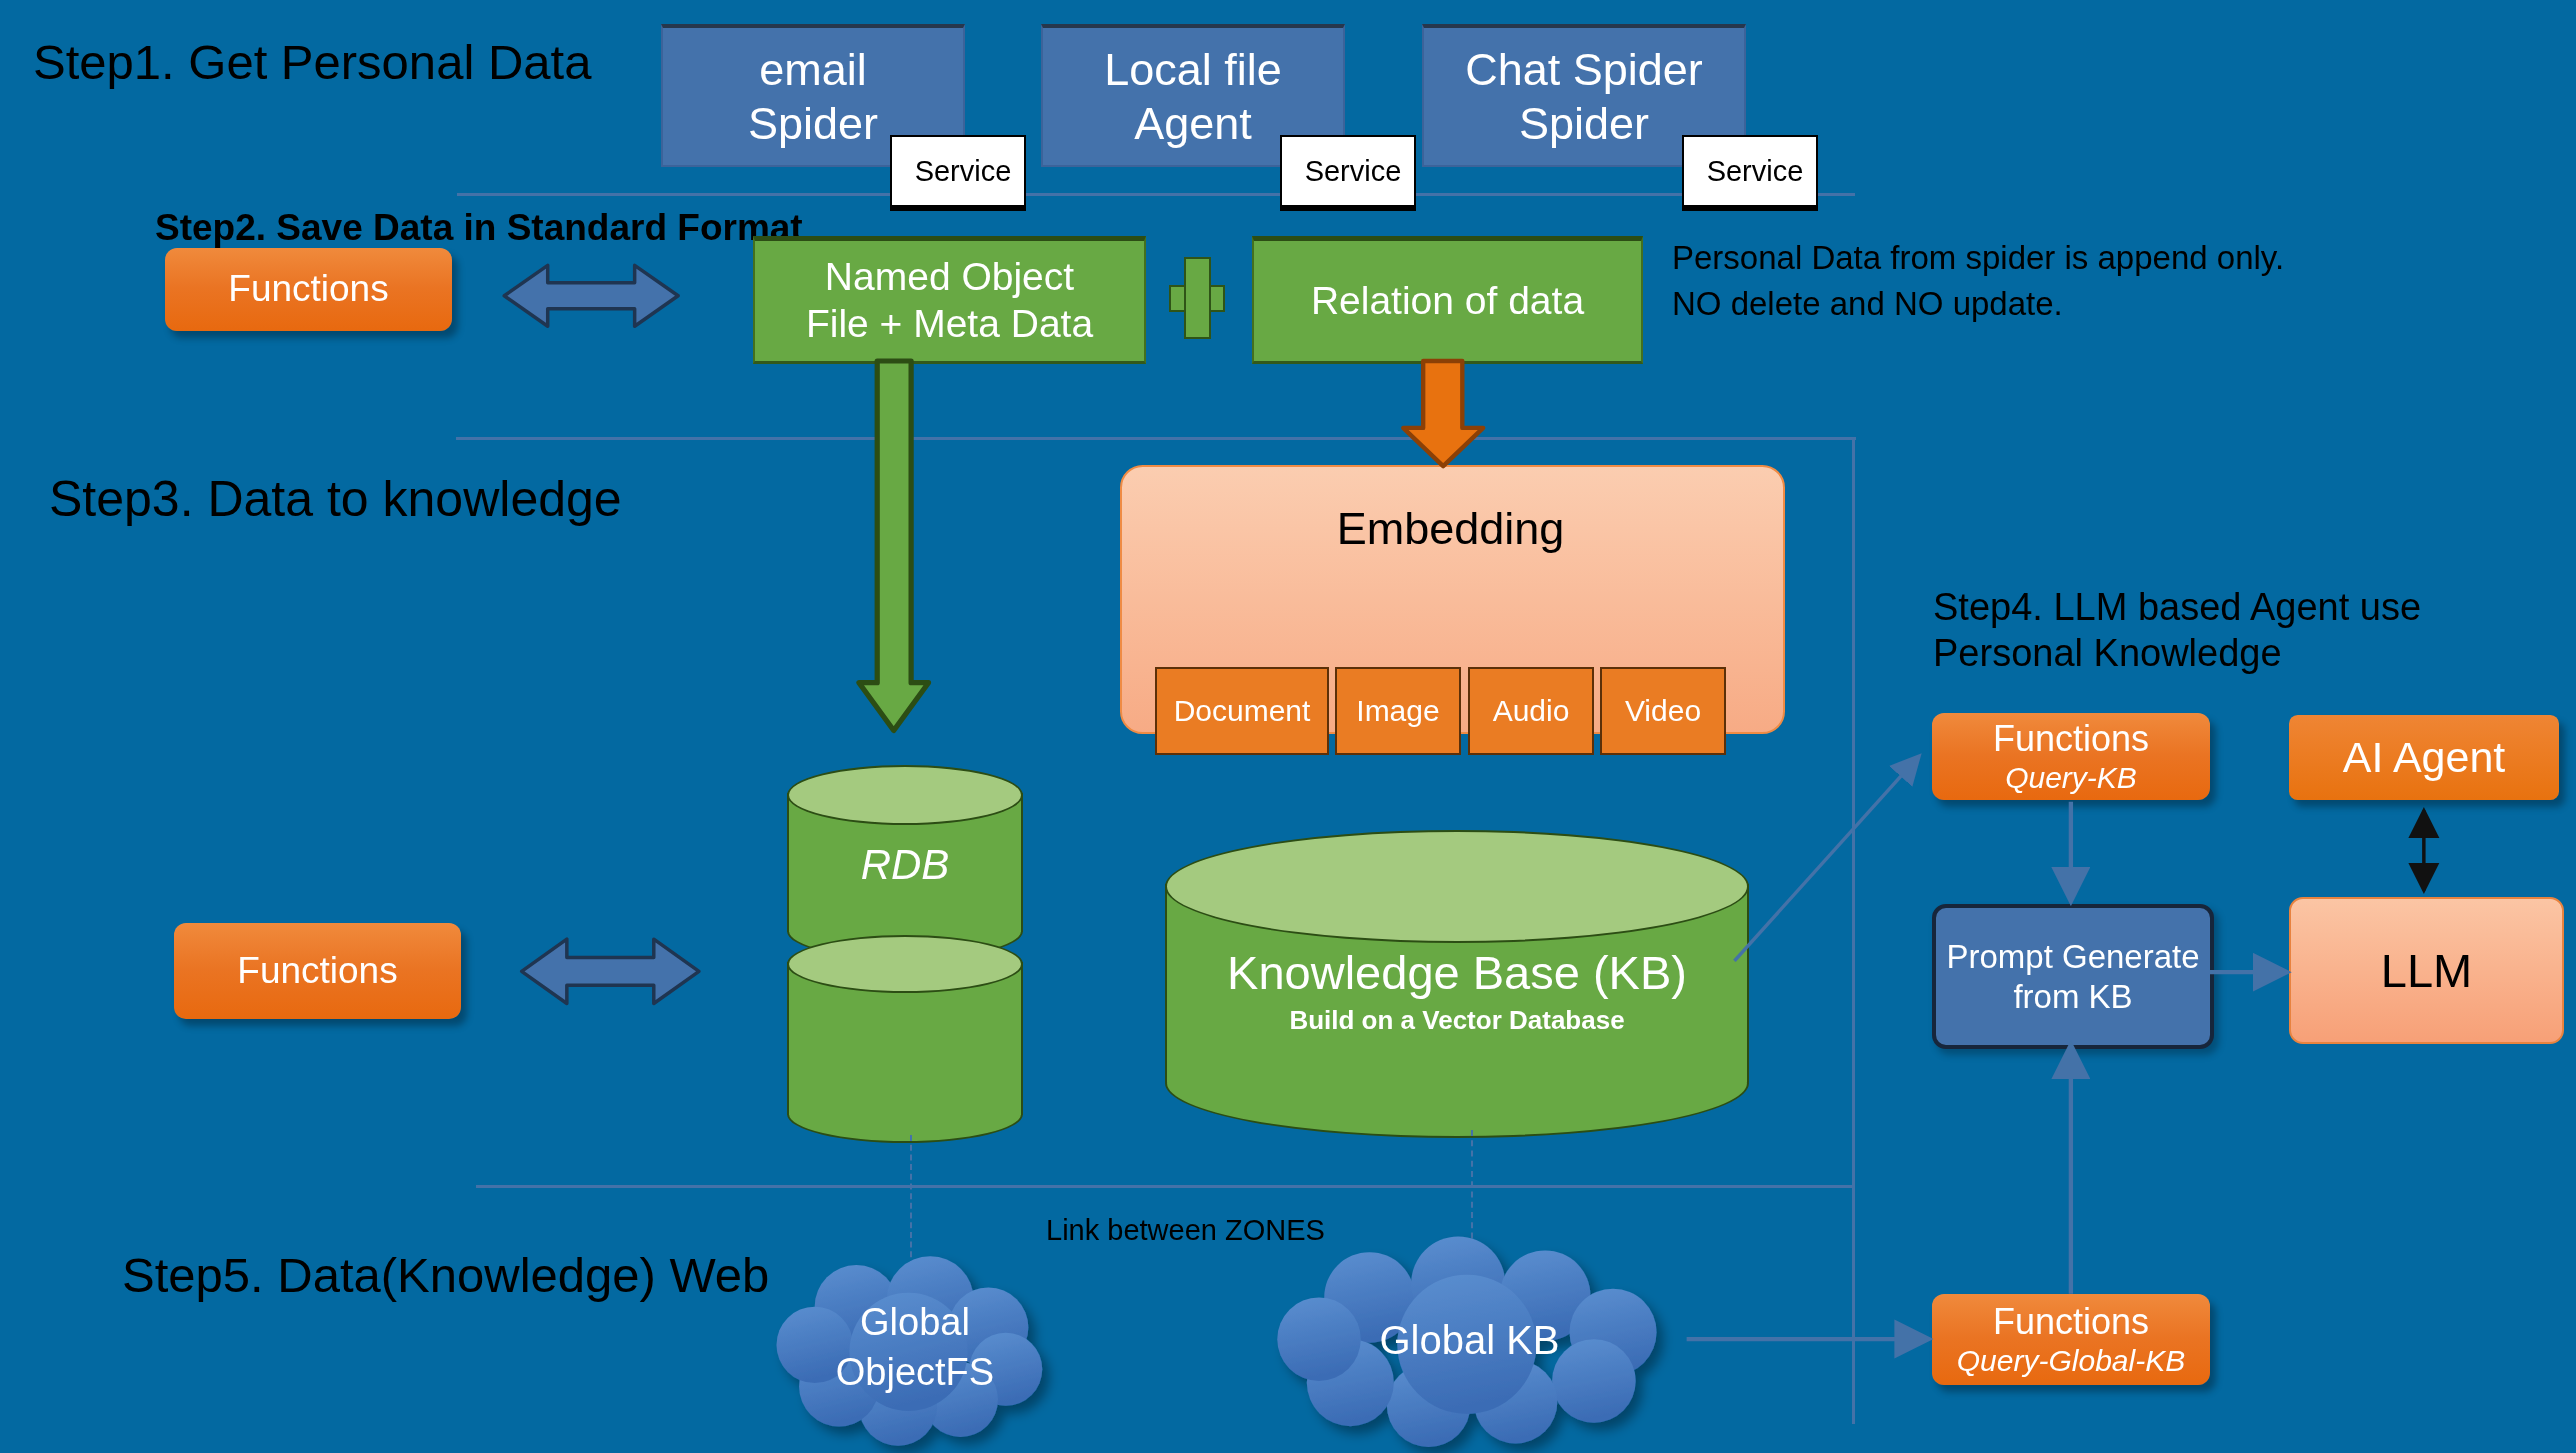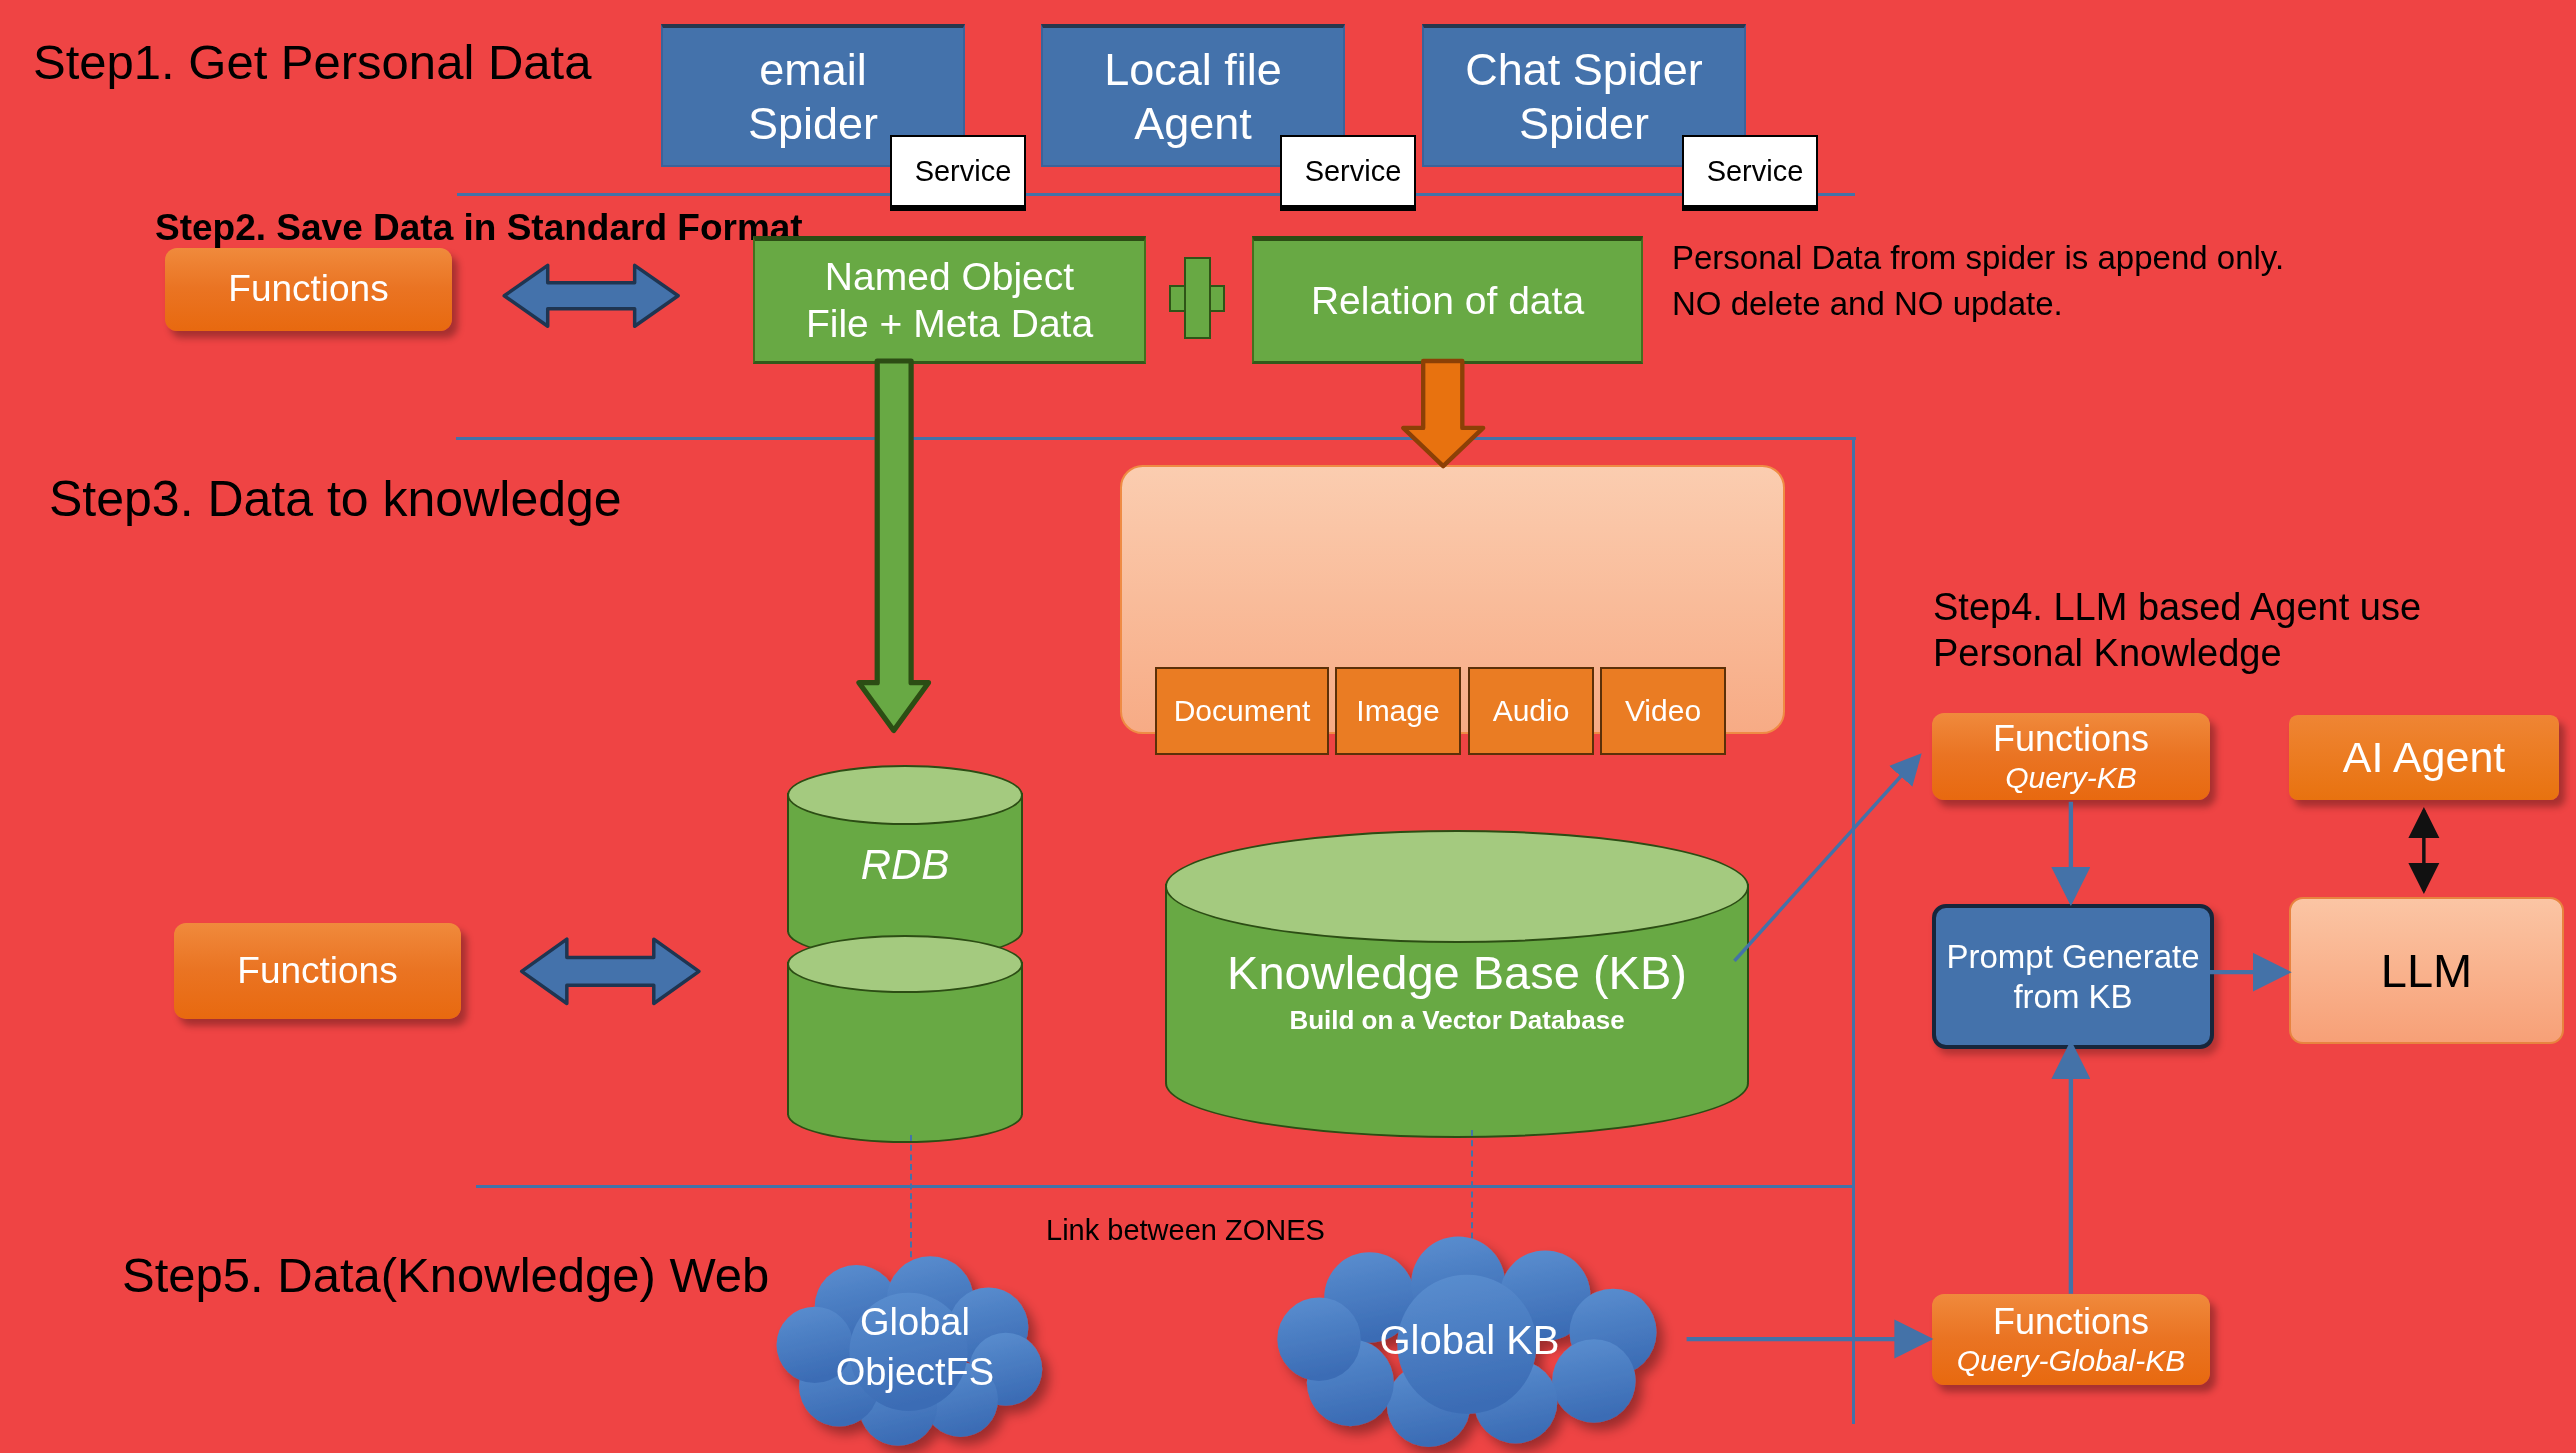--- a/index.html
+++ b/index.html
@@ -4,21 +4,21 @@
 <style>
   html,body{margin:0;padding:0;background:#ffffff;}
   body{
     font-family:"Liberation Sans", sans-serif;
     -webkit-font-smoothing:antialiased;
   }
   #canvas{
     position:relative;
     width:2576px;
     height:1454px;
-    background:#ef4444;
+    background:#0369a1;
     overflow:hidden;
   }
 
   
   .step-title{
     position:absolute;
     color:#000000;
     font-weight:400;
     white-space:pre-line;
     line-height:1.22;
@@ -287,20 +287,21 @@
     <div class="bar h"></div>
     <div class="bar v"></div>
   </div>
 
   <div class="green-rect" id="relation-data">Relation of data</div>
 
   <div class="note-text">Personal Data from spider is append only.
 NO delete and NO update.</div>
 
   <div id="embedding-panel"></div>
+  <div id="embedding-label">Embedding</div>
   <div class="media-box" id="media-document">Document</div>
   <div class="media-box" id="media-image">Image</div>
   <div class="media-box" id="media-audio">Audio</div>
   <div class="media-box" id="media-video">Video</div>
 
   <div class="cyl" id="cyl-rdb">
     <div class="bottom"></div>
     <div class="body"></div>
     <div class="top"></div>
     <div class="cyl-label">RDB</div>

